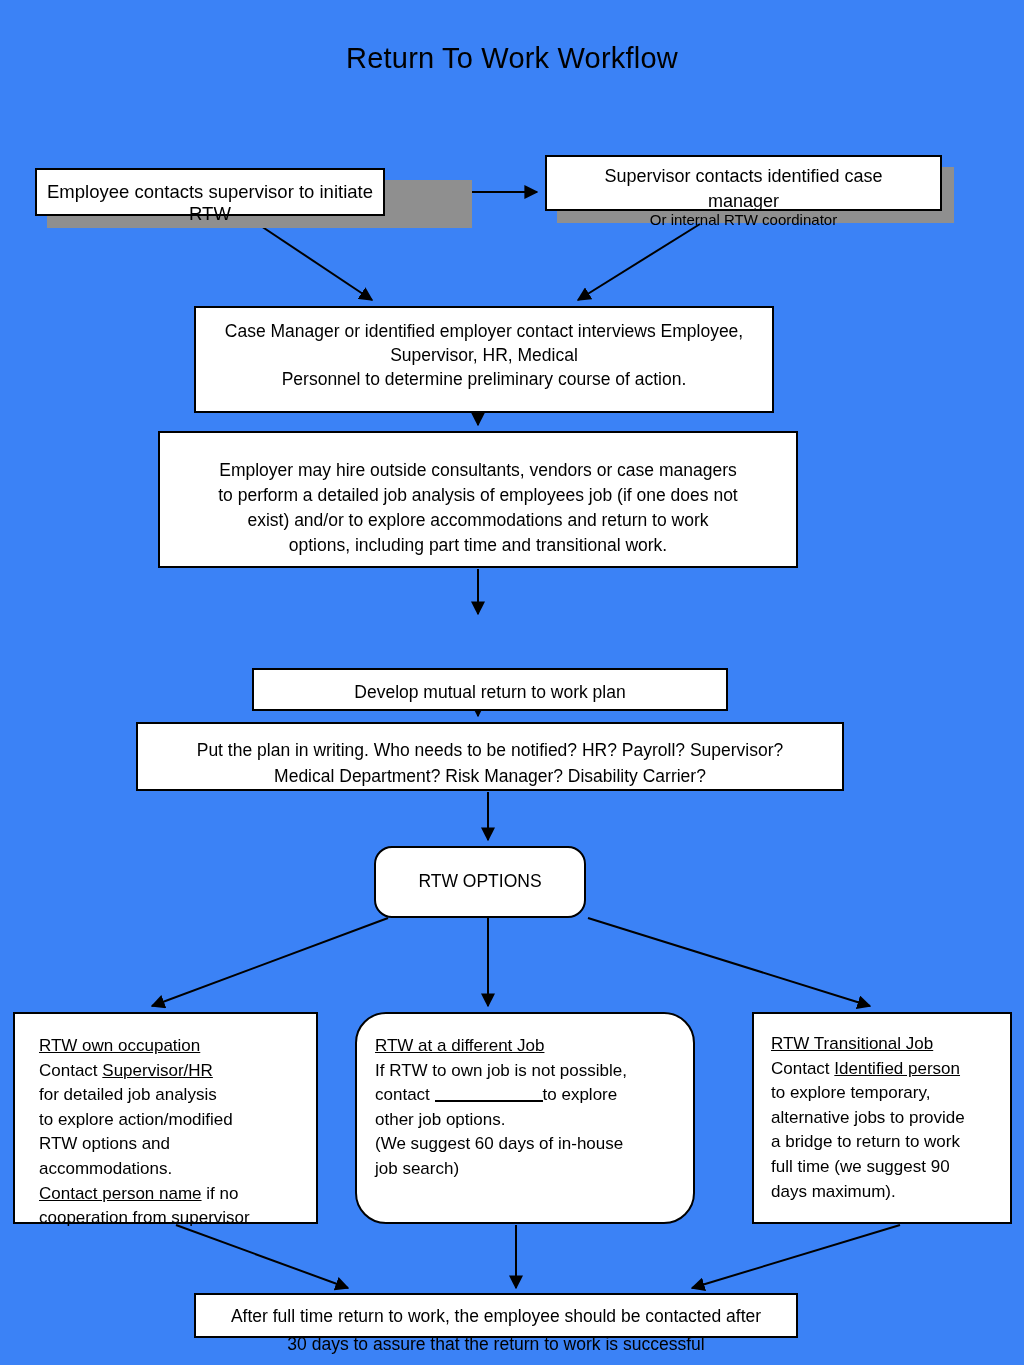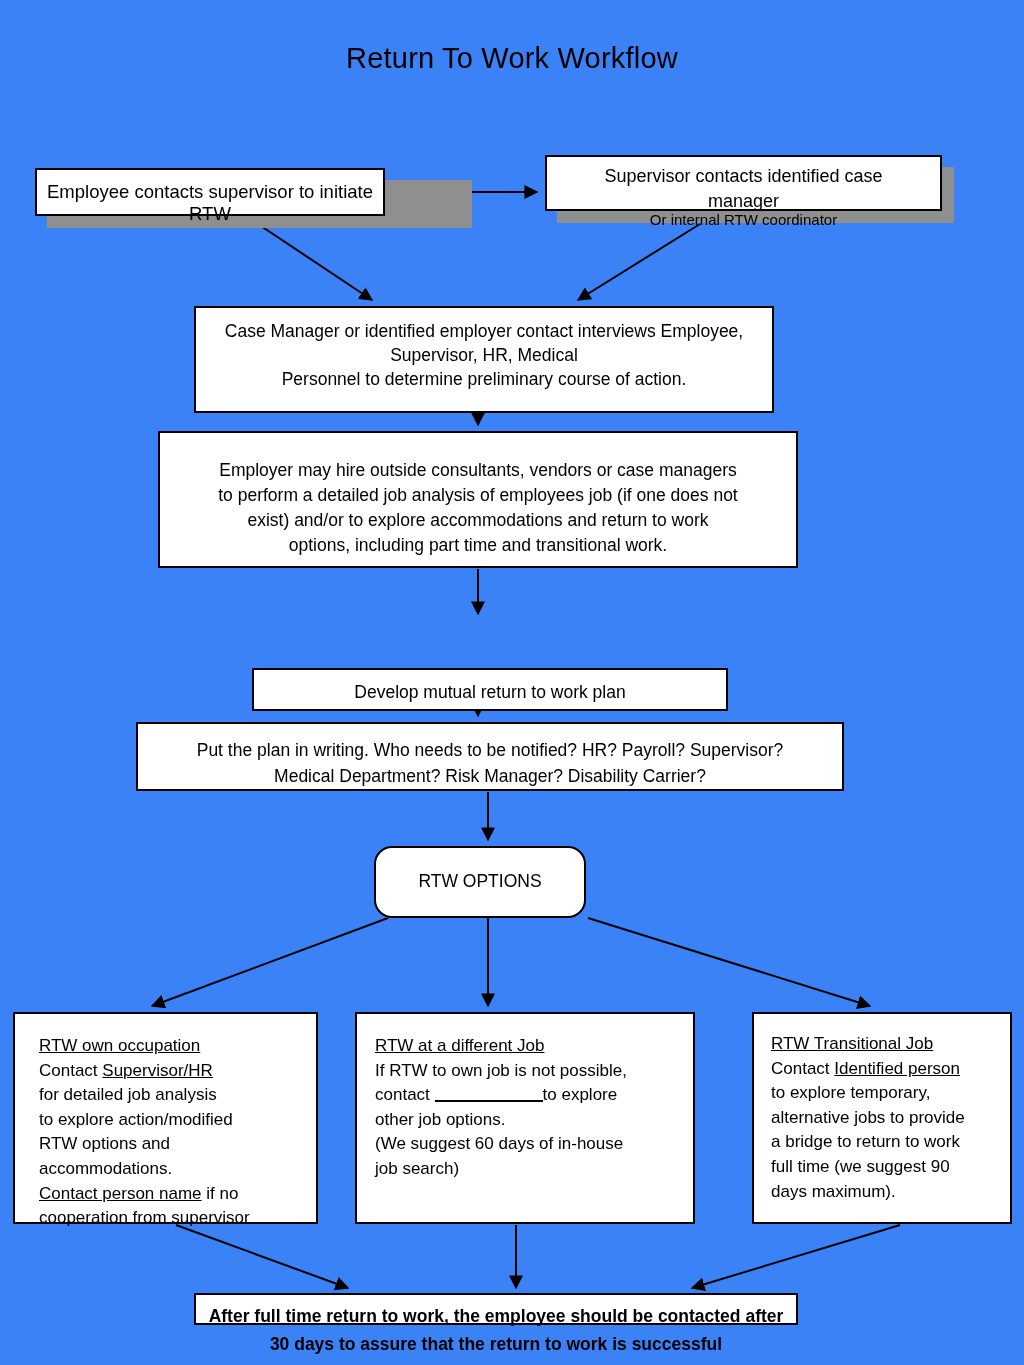--- a/index.html
+++ b/index.html
@@ -89,27 +89,27 @@
 
   #n6   { left: 136px; top: 722px;  width: 708px;  height: 69px; }
   #n6 .txt { top: 13px; font-size: 17.5px; line-height: 26px; }
 
   #n7   { left: 374px; top: 846px;  width: 212px;  height: 72px; padding-left: 31px; }
   #n7 .txt { top: 23px; font-size: 17.5px; }
 
   #n8   { left: 13px;  top: 1012px; width: 305px;  height: 212px; }
   #n8 .txt { top: 20px; font-size: 17px; line-height: 24.6px; padding: 0 0 0 24px; }
 
-  #n9   { left: 355px; top: 1012px; width: 340px;  height: 212px; }
+  #n9   { left: 355px; top: 1012px; width: 340px;  height: 212px; border-radius: 31px; }
   #n9 .txt { top: 20px; font-size: 17px; line-height: 24.6px; padding: 0 0 0 18px; }
 
   #n10  { left: 752px; top: 1012px; width: 260px;  height: 212px; }
   #n10 .txt { top: 18px; font-size: 17px; line-height: 24.6px; padding: 0 0 0 17px; }
 
-  #n11  { left: 194px; top: 1293px; width: 604px;  height: 32px; font-weight: bold; }
+  #n11  { left: 194px; top: 1293px; width: 604px;  height: 45px; }
   #n11 .txt { top: 7px; font-size: 17.5px; line-height: 28px; }
 </style>
 </head>
 <body>
 
 <div id="canvas">
 
   <div class="title">Return To Work Workflow</div>
 
   <svg id="arrow-layer" viewBox="0 0 1024 1365" xmlns="http://www.w3.org/2000/svg">

